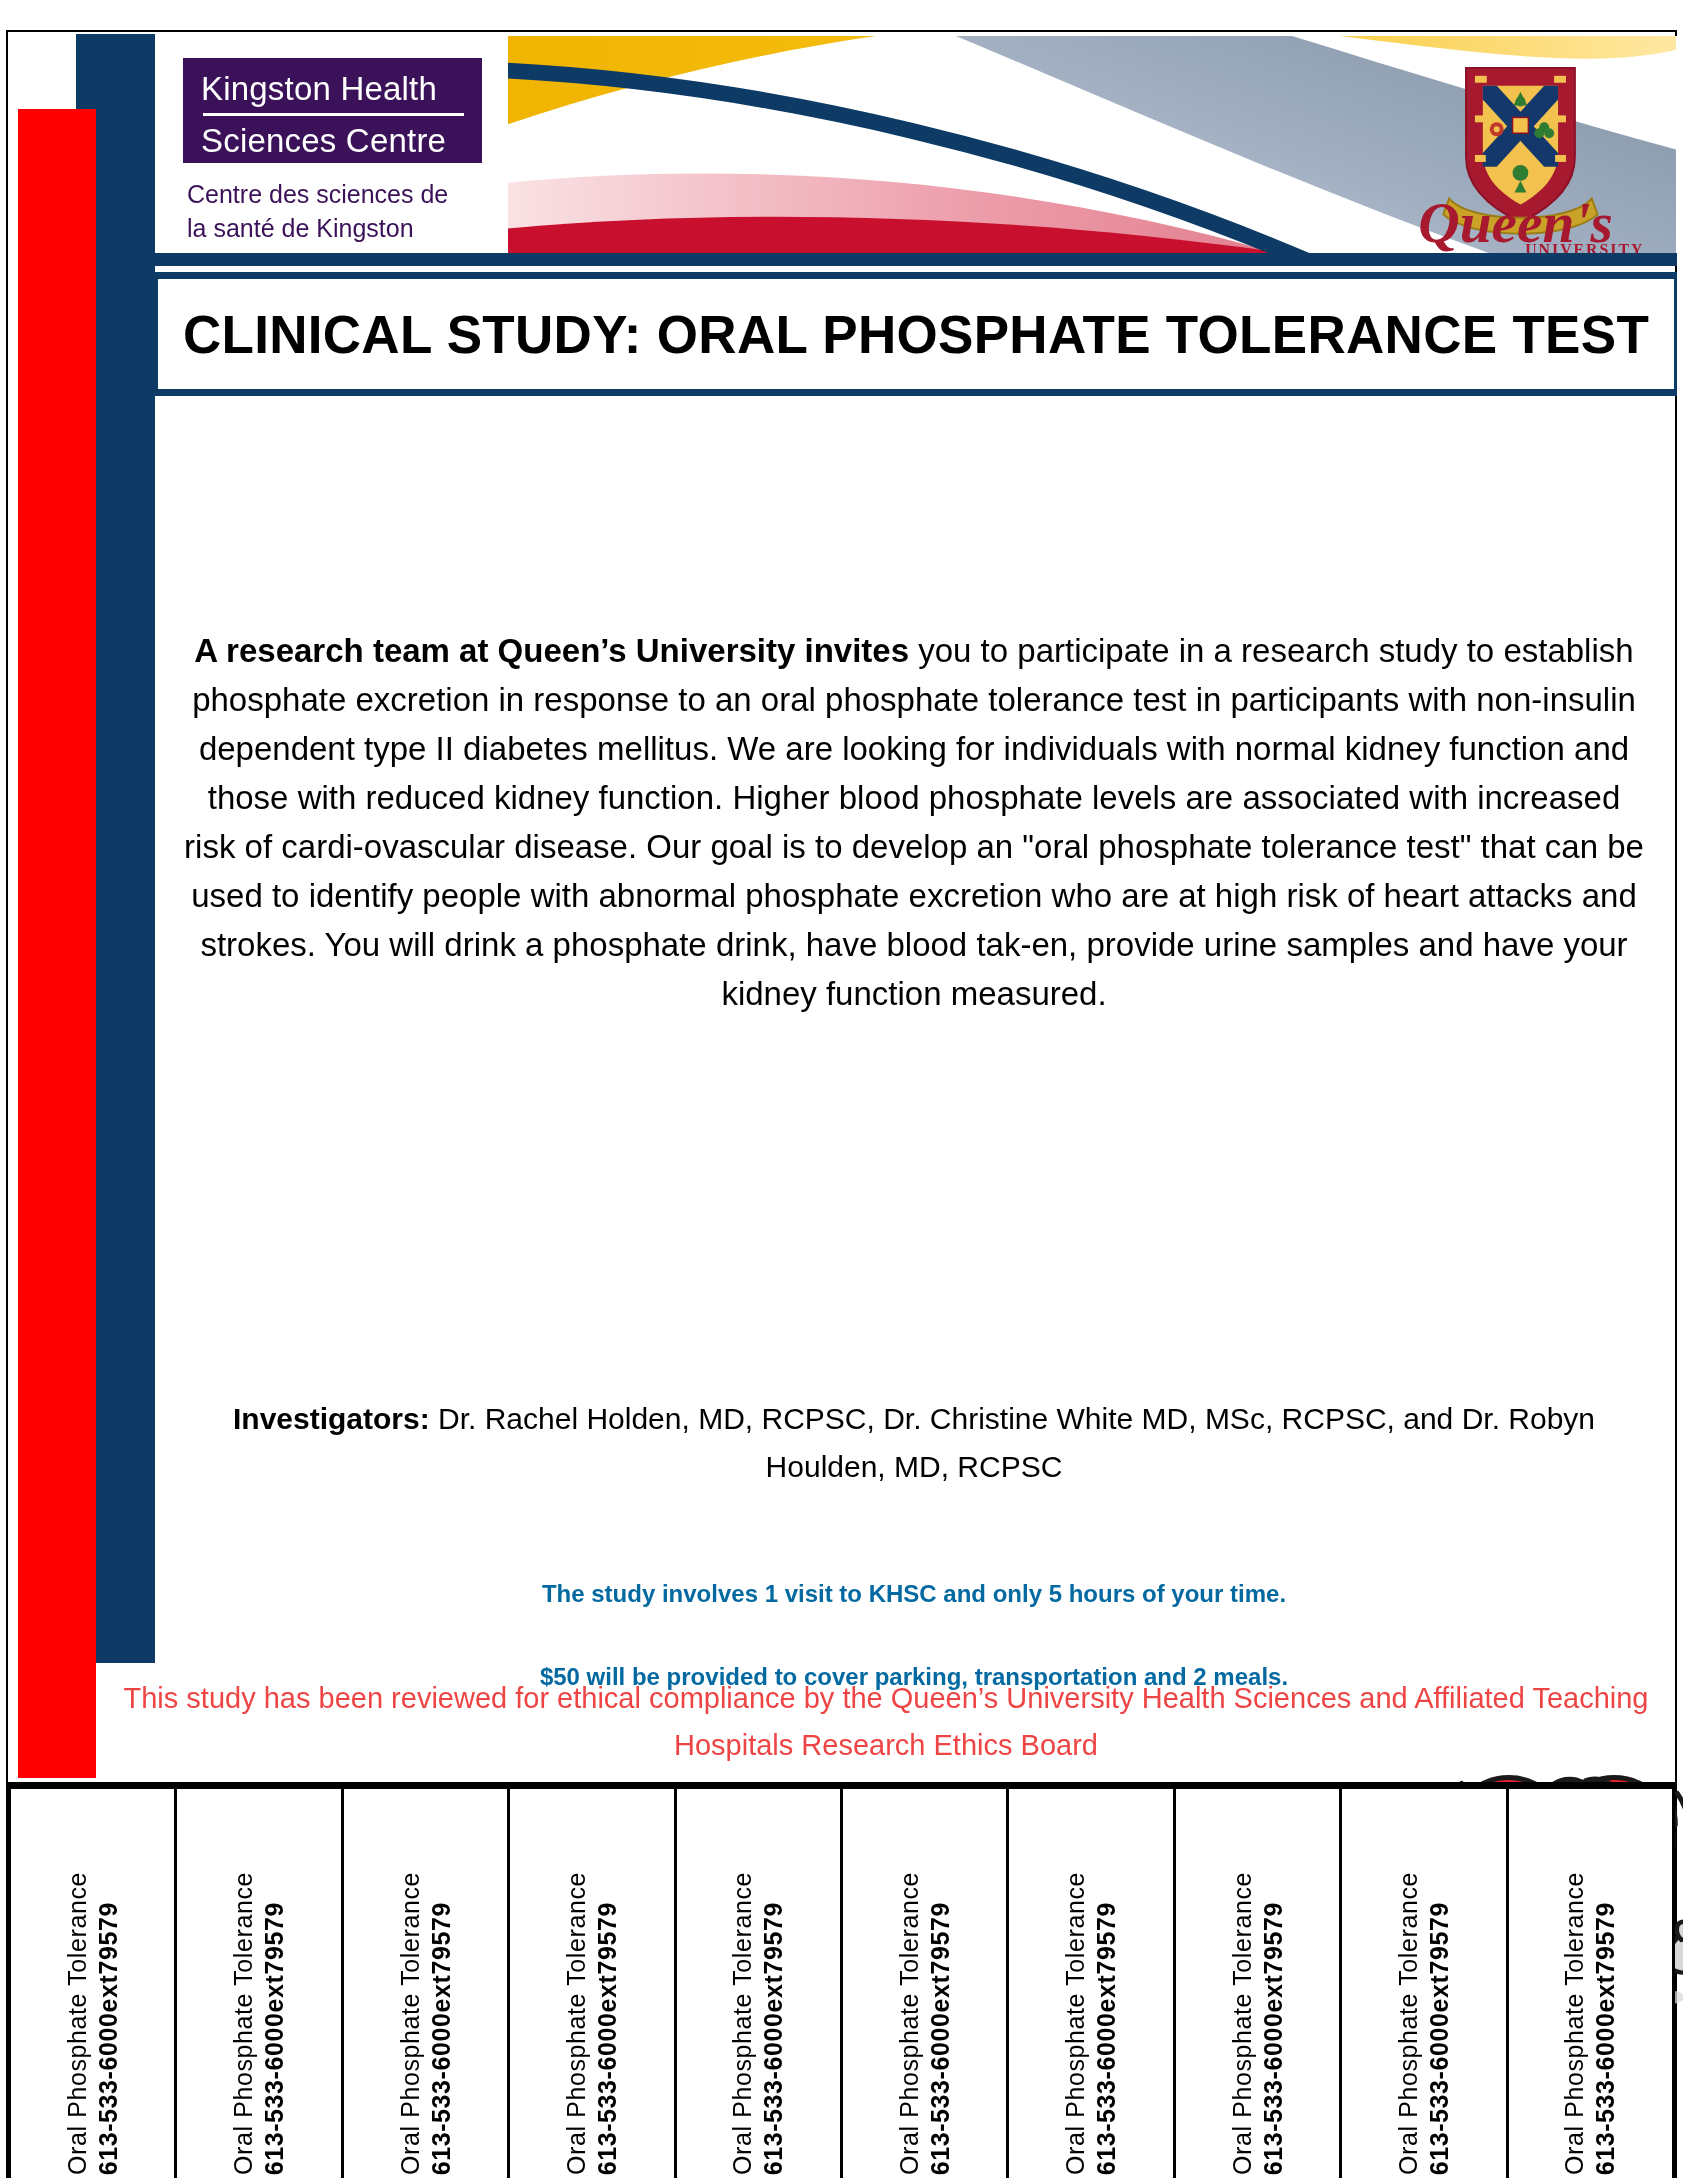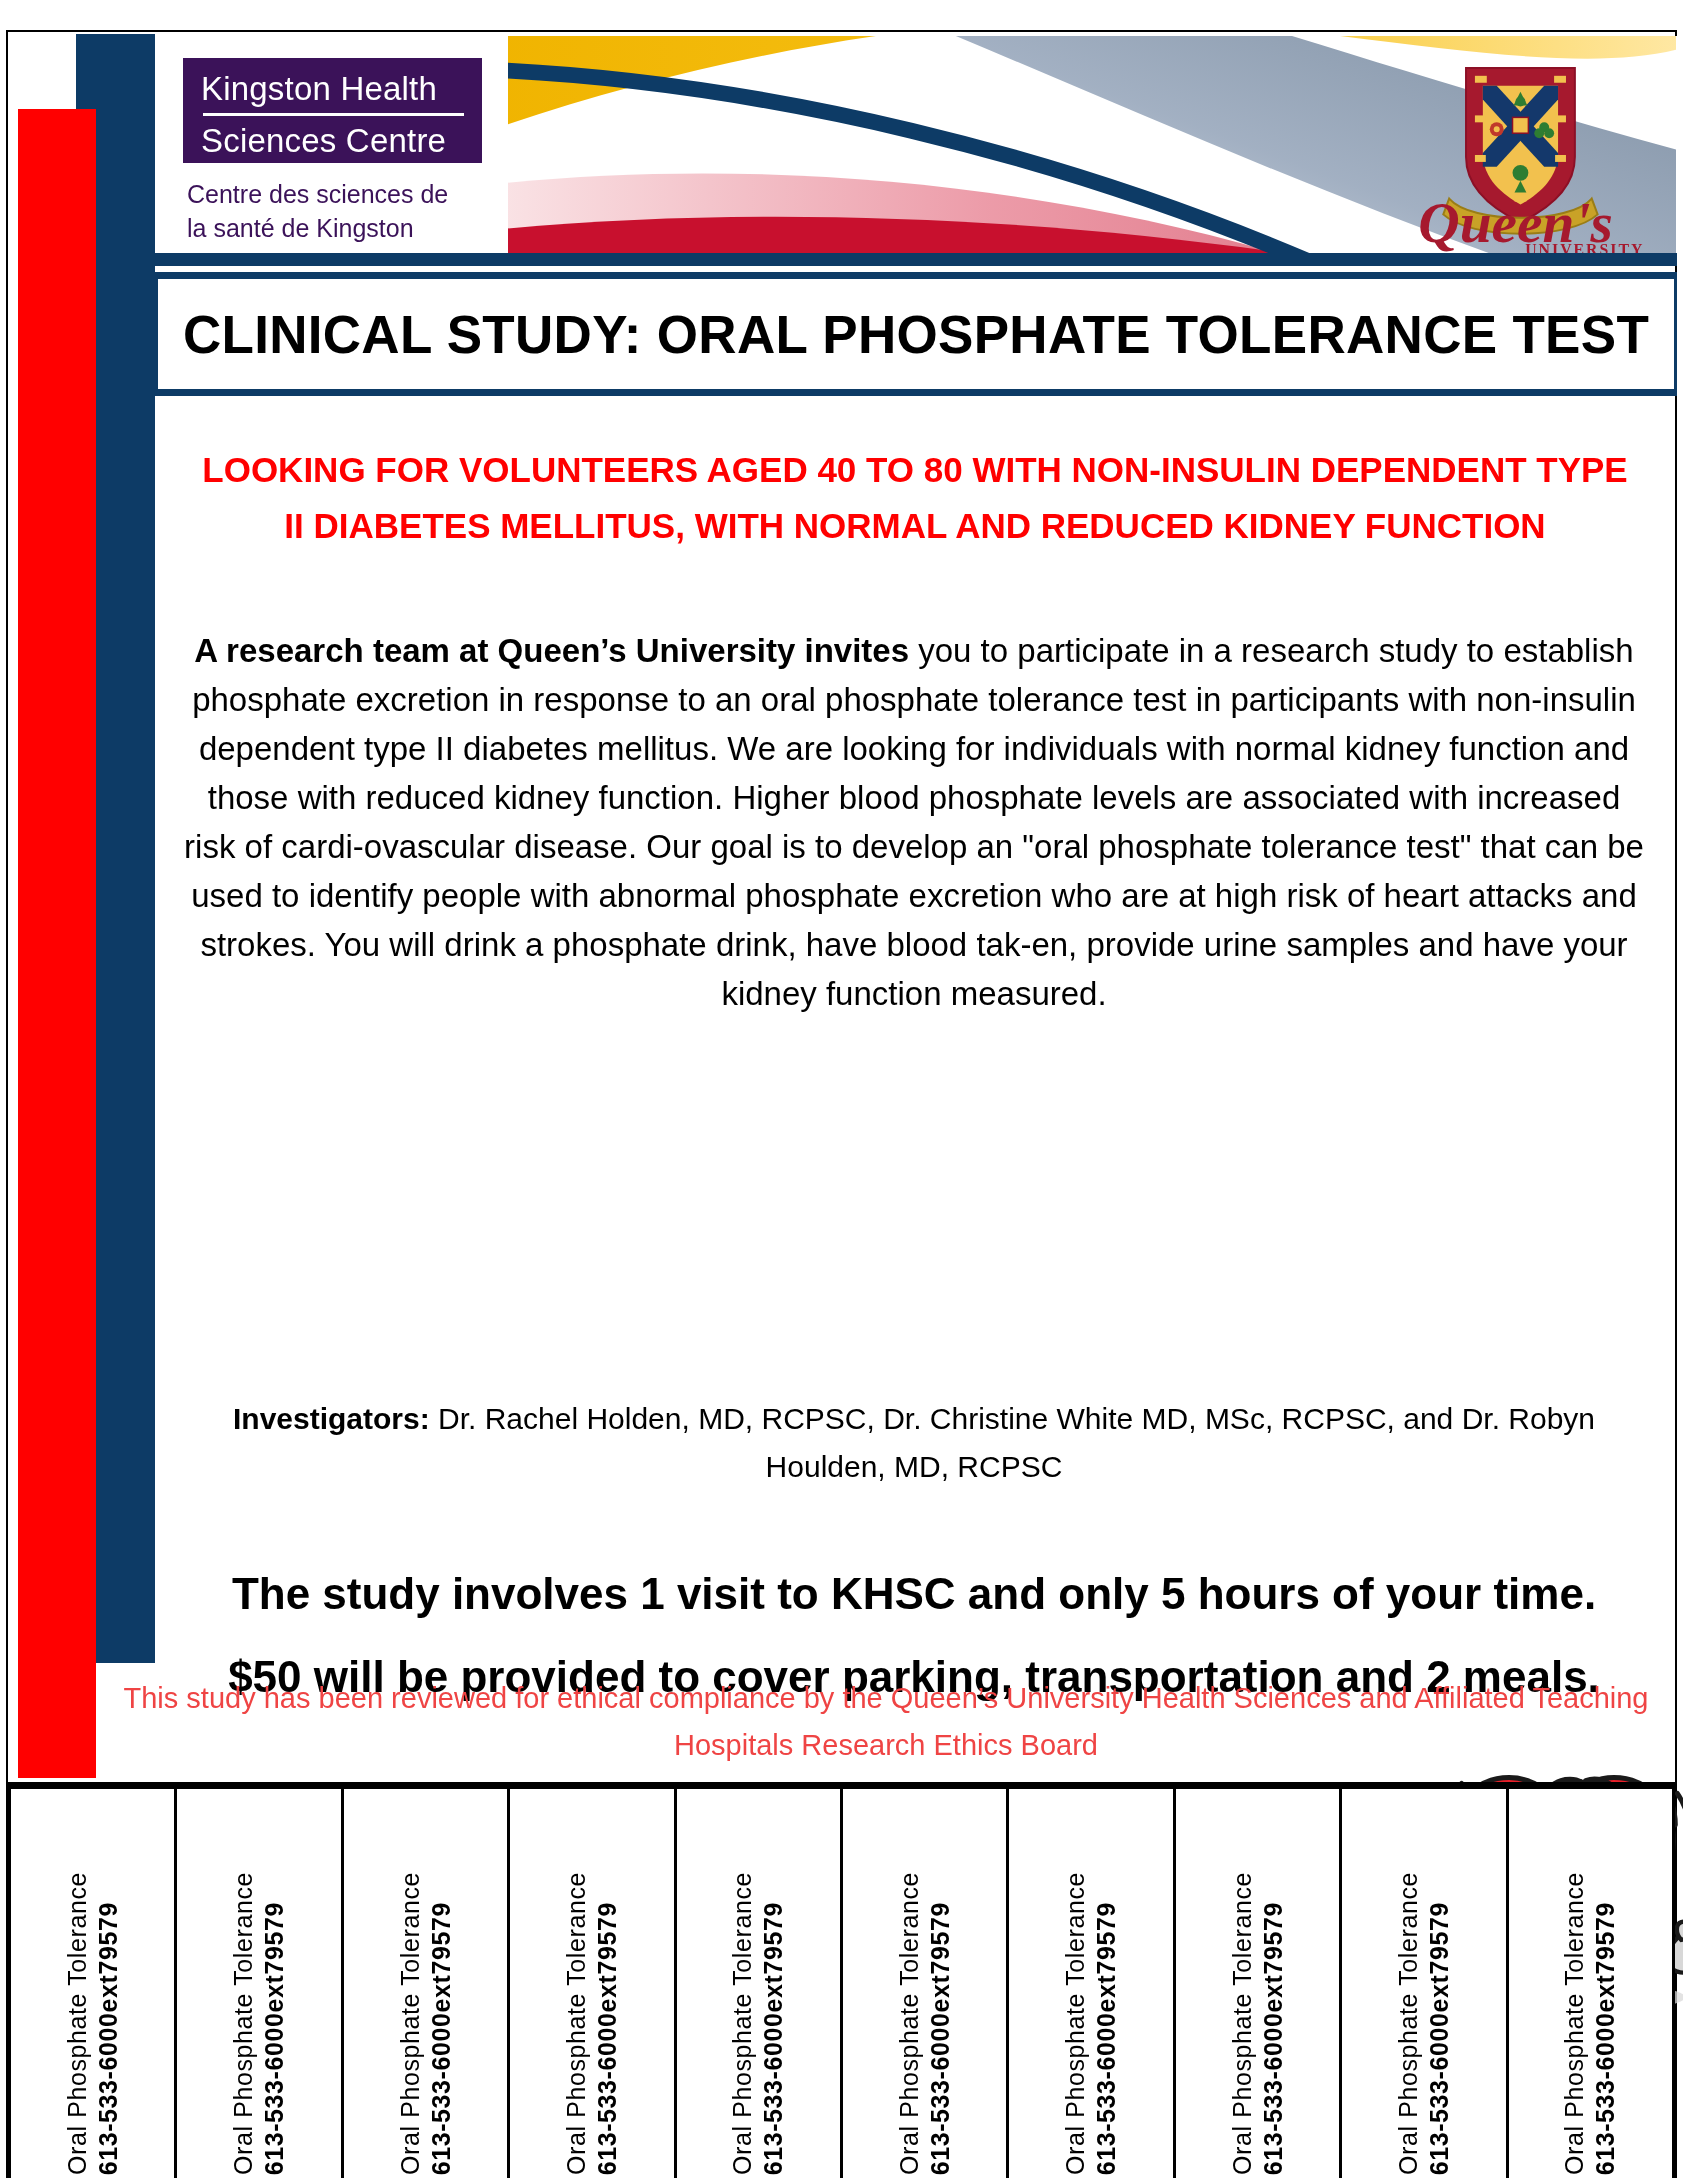--- a/index.html
+++ b/index.html
@@ -180,23 +180,23 @@
     line-height: 48px;
     color: #000000;
   }
   .investigators b { font-weight: bold; }
 
   .highlight-lines {
     position: absolute;
     left: 28px; top: 1171px;
     width: 1462px;
     text-align: center;
-    color: #000000;
+    color: #0369a1;
     font-weight: bold;
-    font-size: 44px;
+    font-size: 24px;
   }
   .highlight-lines .hl { line-height: 46px; }
   .highlight-lines .hl-2 { margin-top: 37px; }
 
   
   .contact-box {
     position: absolute;
     left: 203px; top: 1389px;
     width: 876px; height: 153px;
     border: 5px solid #e8b128;
@@ -380,21 +380,20 @@
       </svg>
     </div>
   </div>
 
   <div class="title-box">
     <div class="title-text">CLINICAL STUDY: ORAL PHOSPHATE TOLERANCE TEST</div>
   </div>
 
   <div class="body-area">
 
-    <div class="headline">LOOKING FOR VOLUNTEERS AGED 40 TO 80 WITH NON-INSULIN DEPENDENT TYPE II DIABETES MELLITUS, WITH NORMAL AND REDUCED KIDNEY FUNCTION</div>
 
     <div class="para">
       <b>A research team at Queen’s University invites</b><span> you to participate in a research study to establish phosphate excretion in response to an oral phosphate tolerance test in participants with non-insulin dependent type II diabetes mellitus. We are looking for individuals with normal kidney function and those with reduced kidney function. Higher blood phosphate levels are associated with increased risk of cardi-ovascular disease. Our goal is to develop an "oral phosphate tolerance test" that can be used to identify people with abnormal phosphate excretion who are at high risk of heart  attacks and strokes. You will drink a phosphate drink, have blood tak-en, provide urine samples and have your kidney function measured.</span>
     </div>
 
     <div class="investigators">
       <b>Investigators:</b><span> Dr. Rachel Holden, MD, RCPSC, Dr. Christine White MD, MSc, RCPSC, and Dr. Robyn Houlden, MD, RCPSC</span>
     </div>
 
     <div class="highlight-lines">

